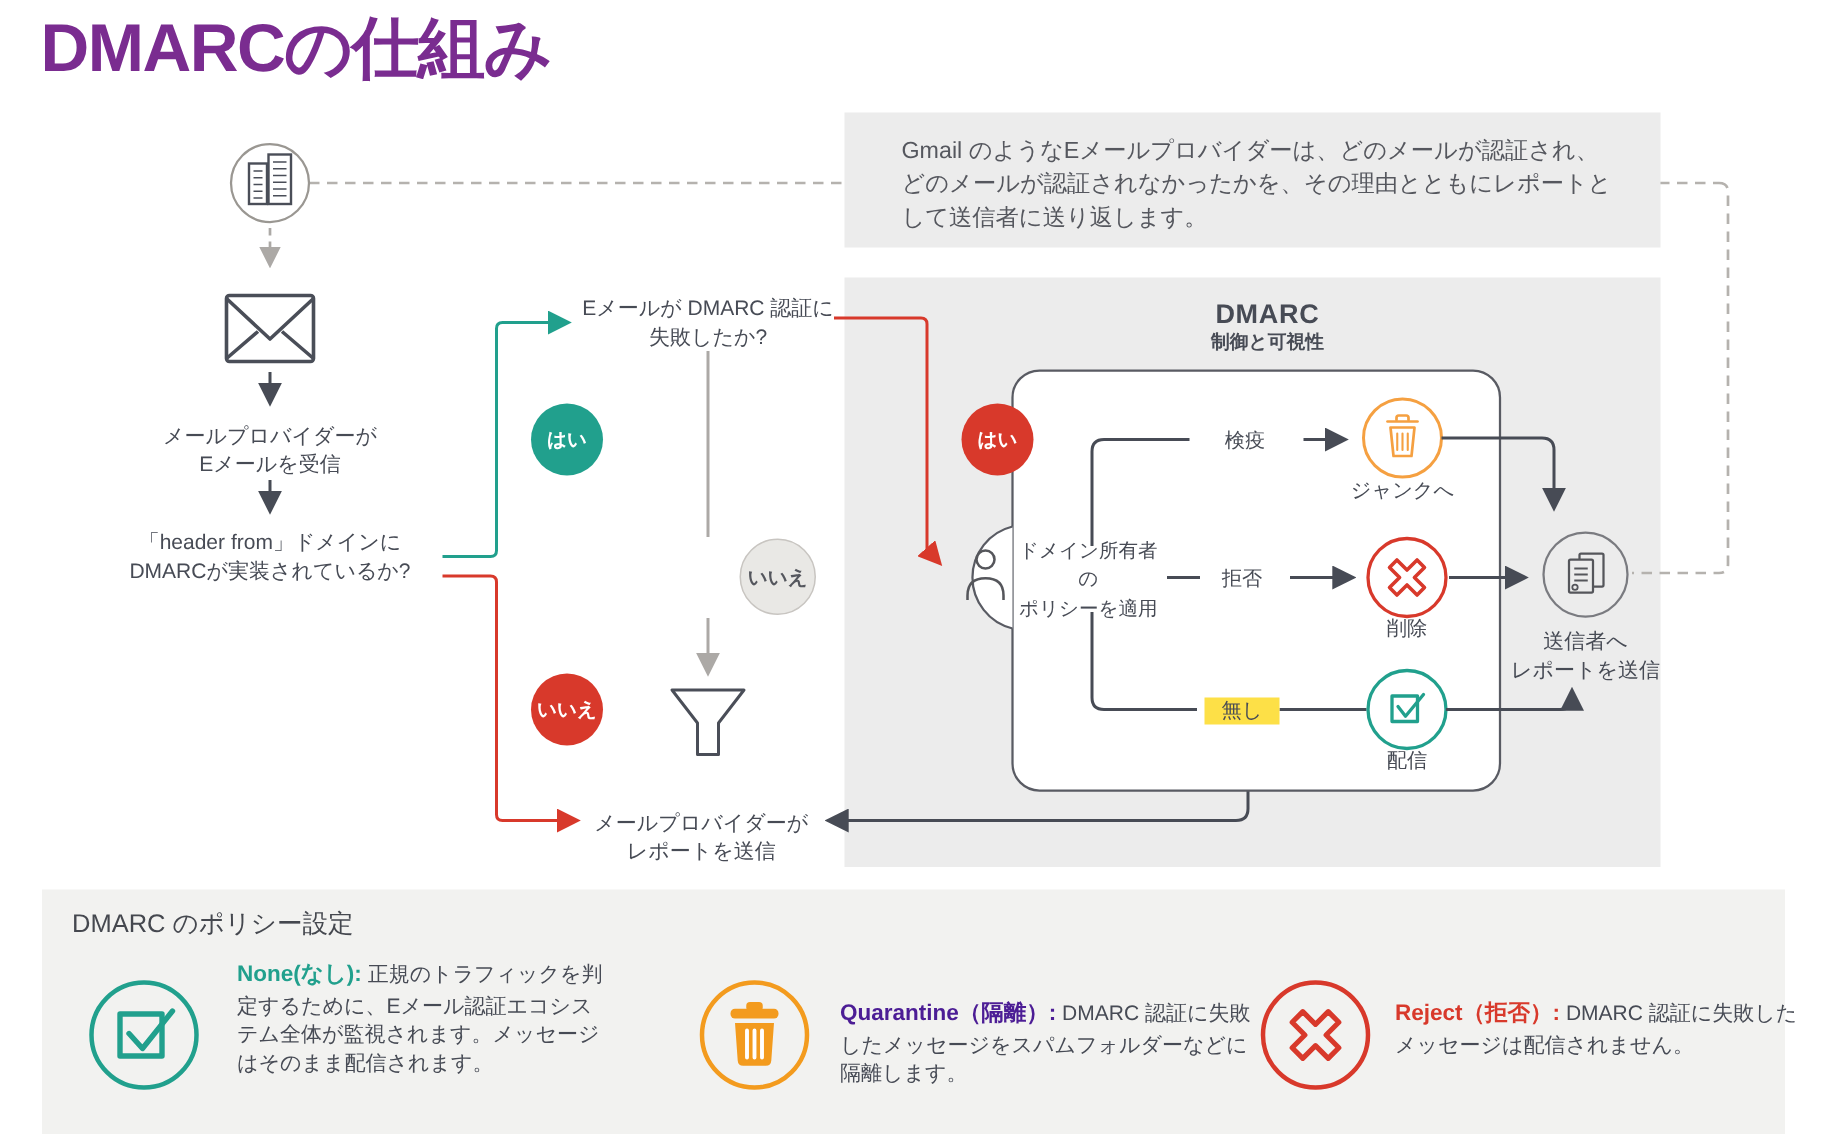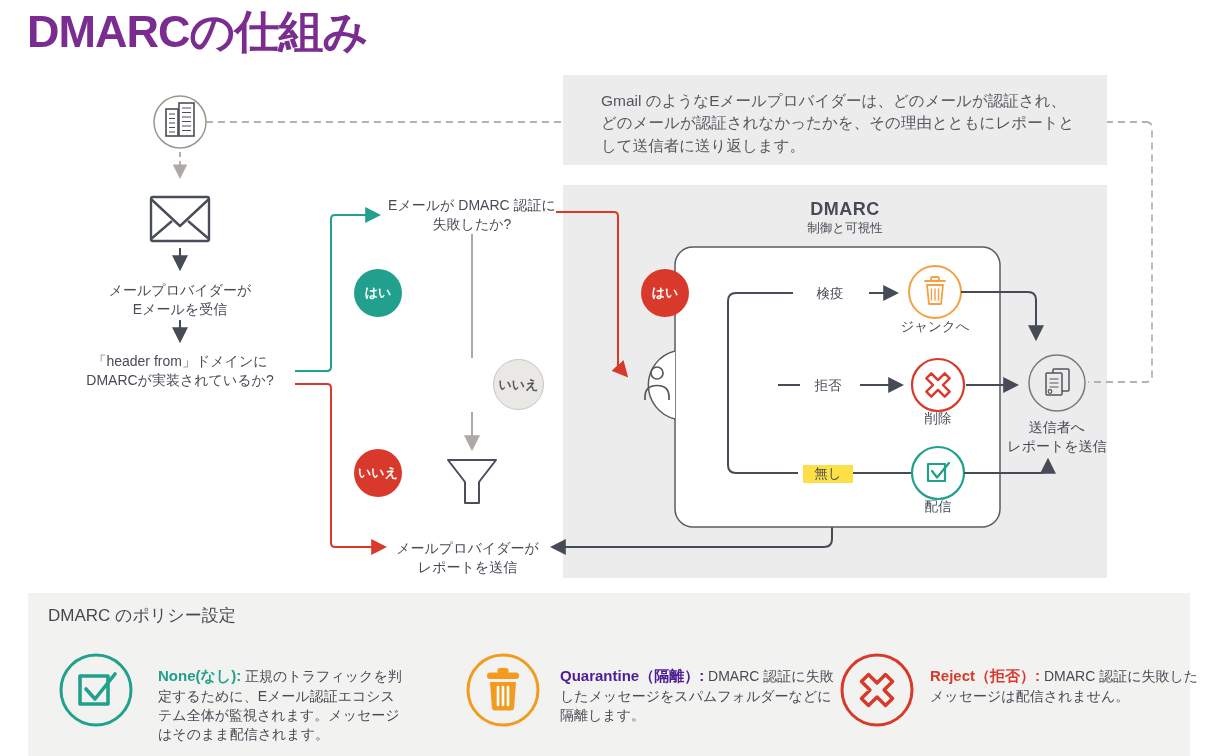--- a/index.html
+++ b/index.html
@@ -14,21 +14,21 @@
   .svg-under { left:0; top:0; z-index:0; }
   .svg-over { left:0; top:0; z-index:2; }
   .lbl { position:absolute; z-index:3; font-size:14px; color:#474B55; text-align:center; line-height:1.35; }
   .badge { position:absolute; z-index:3; border-radius:50%; display:flex; align-items:center; justify-content:center;
            color:#ffffff; font-weight:bold; font-size:13px;margin-left:47px; }
   .badge.teal { background:#21A08D; }
   .badge.red  { background:#D8392B; }
   .badge.gray { background:#E9E8E5; color:#55575E; border:1px solid #C8C5C1; }
   .dmarc-head { left:765px; top:199px; width:160px; z-index:3; text-align:center; }
   .dmarc-head .t { font-size:18px; font-weight:bold; color:#474B55; letter-spacing:0.5px; }
-  .dmarc-head .s { font-size:12.5px; font-weight:normal; color:#474B55; margin-top:0px; }
+  .dmarc-head .s { font-size:12.5px; font-weight:bold; color:#474B55; margin-top:0px; }
   .owner { left:677px; top:364px; width:97px; height:44px; background:#ffffff; z-index:3;
            display:flex; flex-direction:column; justify-content:center; font-size:13px; color:#474B55;
            text-align:center; line-height:1.5; }
   .small-lbl { font-size:13.5px; }
   .pol-head { left:48px; top:604px; font-size:17px; font-weight:normal; color:#45484F; z-index:3; }
   .pol-text { position:absolute; z-index:3; font-size:14px; line-height:1.38; color:#474B55; }
   .pol-name { font-weight:bold; font-size:15px; }
   .pol-name.teal { color:#21A08D; }
   .pol-name.orange { color:#4c1d95; }
   .pol-name.red { color:#D8392B; }
@@ -178,20 +178,24 @@
   <div class="badge teal" style="left:307px; top:269px; width:48px; height:48px;">はい</div>
   <div class="badge red" style="left:307px; top:449px; width:48px; height:48px;">いいえ</div>
   <div class="badge red" style="left:594px; top:269px; width:48px; height:48px;">はい</div>
   <div class="badge gray" style="left:446px; top:359px; width:51px; height:51px;">いいえ</div>
 
   <div class="abs dmarc-head">
     <div class="t">DMARC</div>
     <div class="s">制御と可視性</div>
   </div>
 
+  <div class="abs owner">
+    <div>ドメイン所有者の</div>
+    <div>ポリシーを適用</div>
+  </div>
 
   <div class="lbl small-lbl" style="left:805px; top:285px; width:50px;">検疫</div>
   <div class="lbl small-lbl" style="left:900px; top:318px; width:70px;">ジャンクへ</div>
   <div class="lbl small-lbl" style="left:803px; top:377px; width:50px;">拒否</div>
   <div class="lbl small-lbl" style="left:903px; top:410px; width:70px;">削除</div>
   <div class="lbl small-lbl" style="left:803px; top:465px; width:50px; background:#fde047;">無し</div>
   <div class="lbl small-lbl" style="left:903px; top:498px; width:70px;">配信</div>
 
   <div class="lbl" style="left:987px; top:418px; width:140px;">
     <div>送信者へ</div>
@@ -200,21 +204,21 @@
 
   <div class="abs pol-head">DMARC のポリシー設定</div>
 
   <svg class="pol-icon" style="left:57px; top:651px;" width="78" height="78">
     <circle cx="39" cy="39" r="35" fill="none" stroke="#21A08D" stroke-width="3"></circle>
     <g stroke="#21A08D" stroke-width="3.6" fill="none" stroke-linecap="round" stroke-linejoin="round">
       <rect x="23" y="25" width="28" height="28"></rect>
       <path d="M29,38 L38,48 L58,23"></path>
     </g>
   </svg>
-  <p class="pol-text" style="left:158px; top:666px; width:245px;">
+  <p class="pol-text" style="left:158px; top:640px; width:245px;">
     <span class="pol-name teal">None(なし):</span>
     <span>正規のトラフィックを判定するために、Eメール認証エコシステム全体が監視されます。メッセージはそのまま配信されます。</span>
   </p>
 
   <svg class="pol-icon" style="left:464px; top:651px;" width="78" height="78">
     <circle cx="39" cy="39" r="35" fill="none" stroke="#F39B1E" stroke-width="3"></circle>
     <g fill="#F39B1E">
       <rect x="33.5" y="17" width="11" height="6" rx="2.5"></rect>
       <rect x="23" y="21.5" width="32" height="6.5" rx="3"></rect>
       <path d="M26,31 H52 L50.2,56 Q50,59.5 46.5,59.5 H31.5 Q28,59.5 27.8,56 Z"></path>

